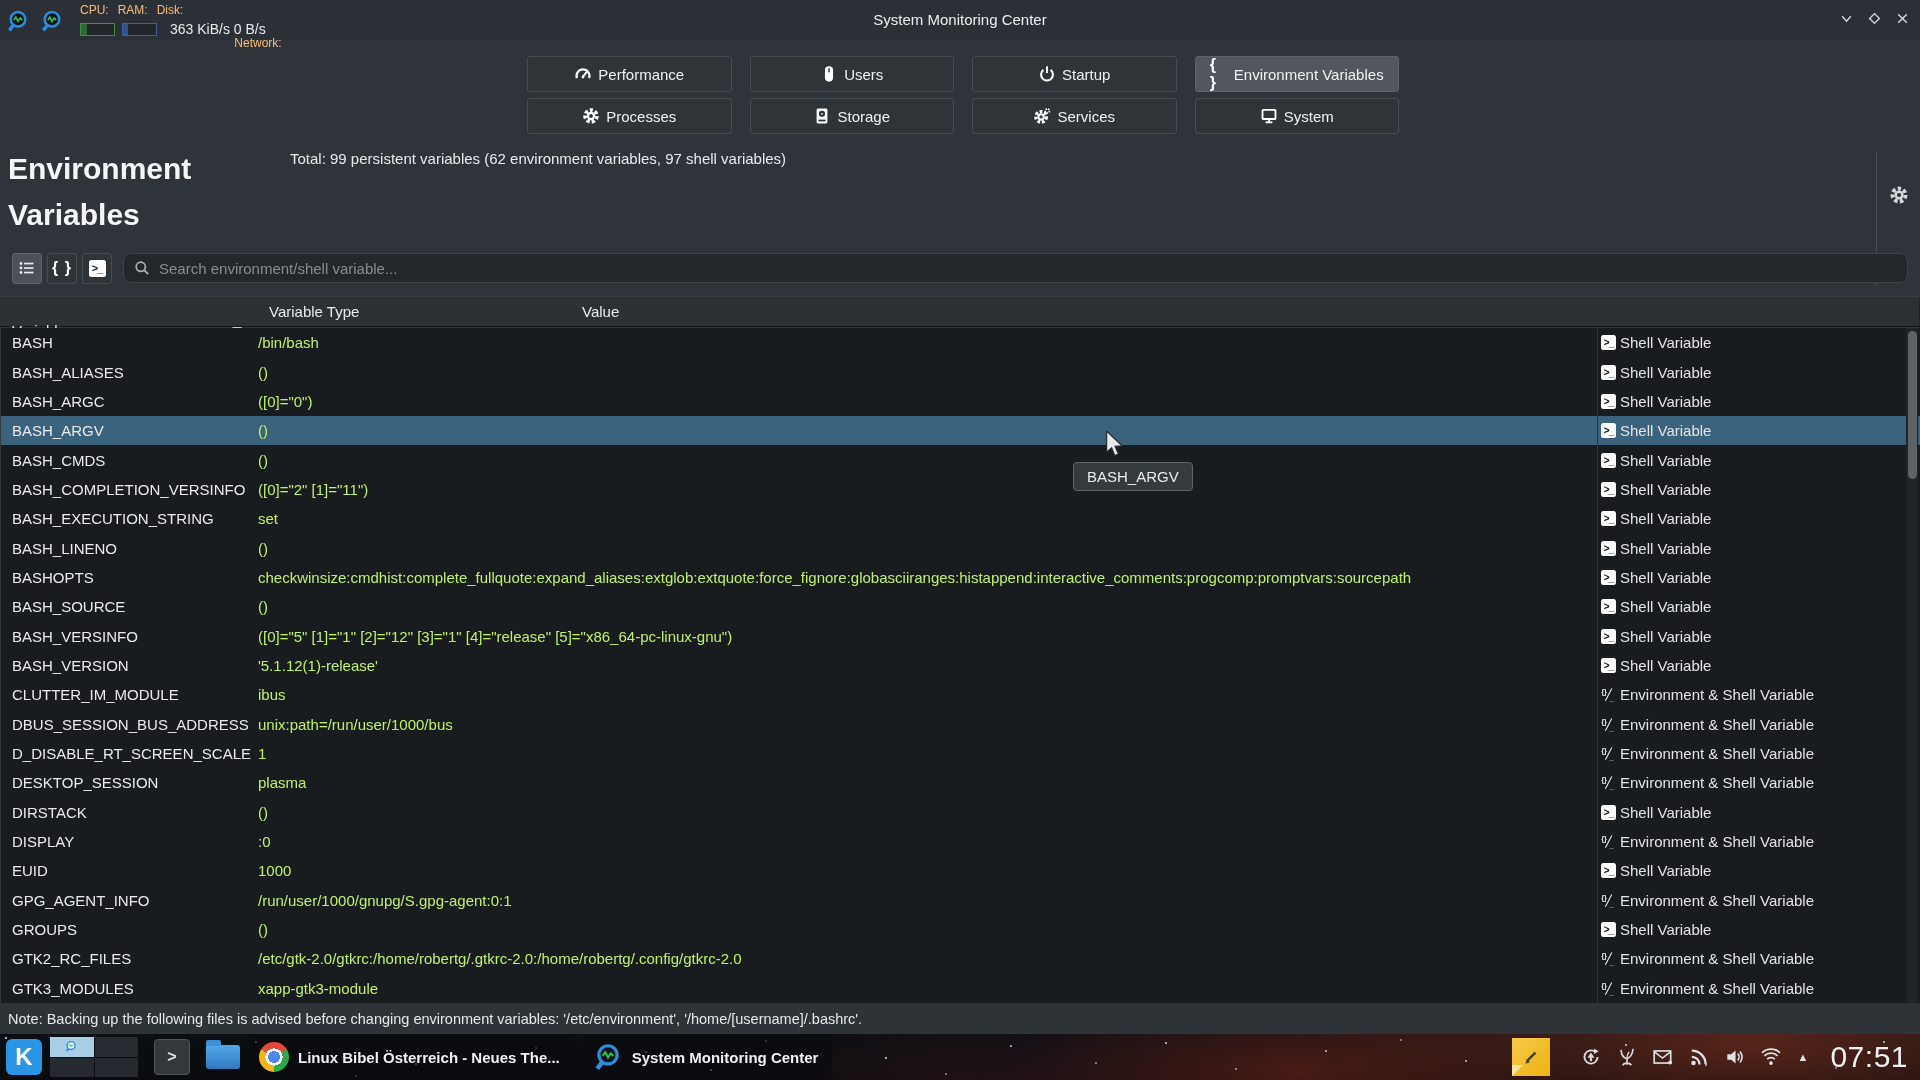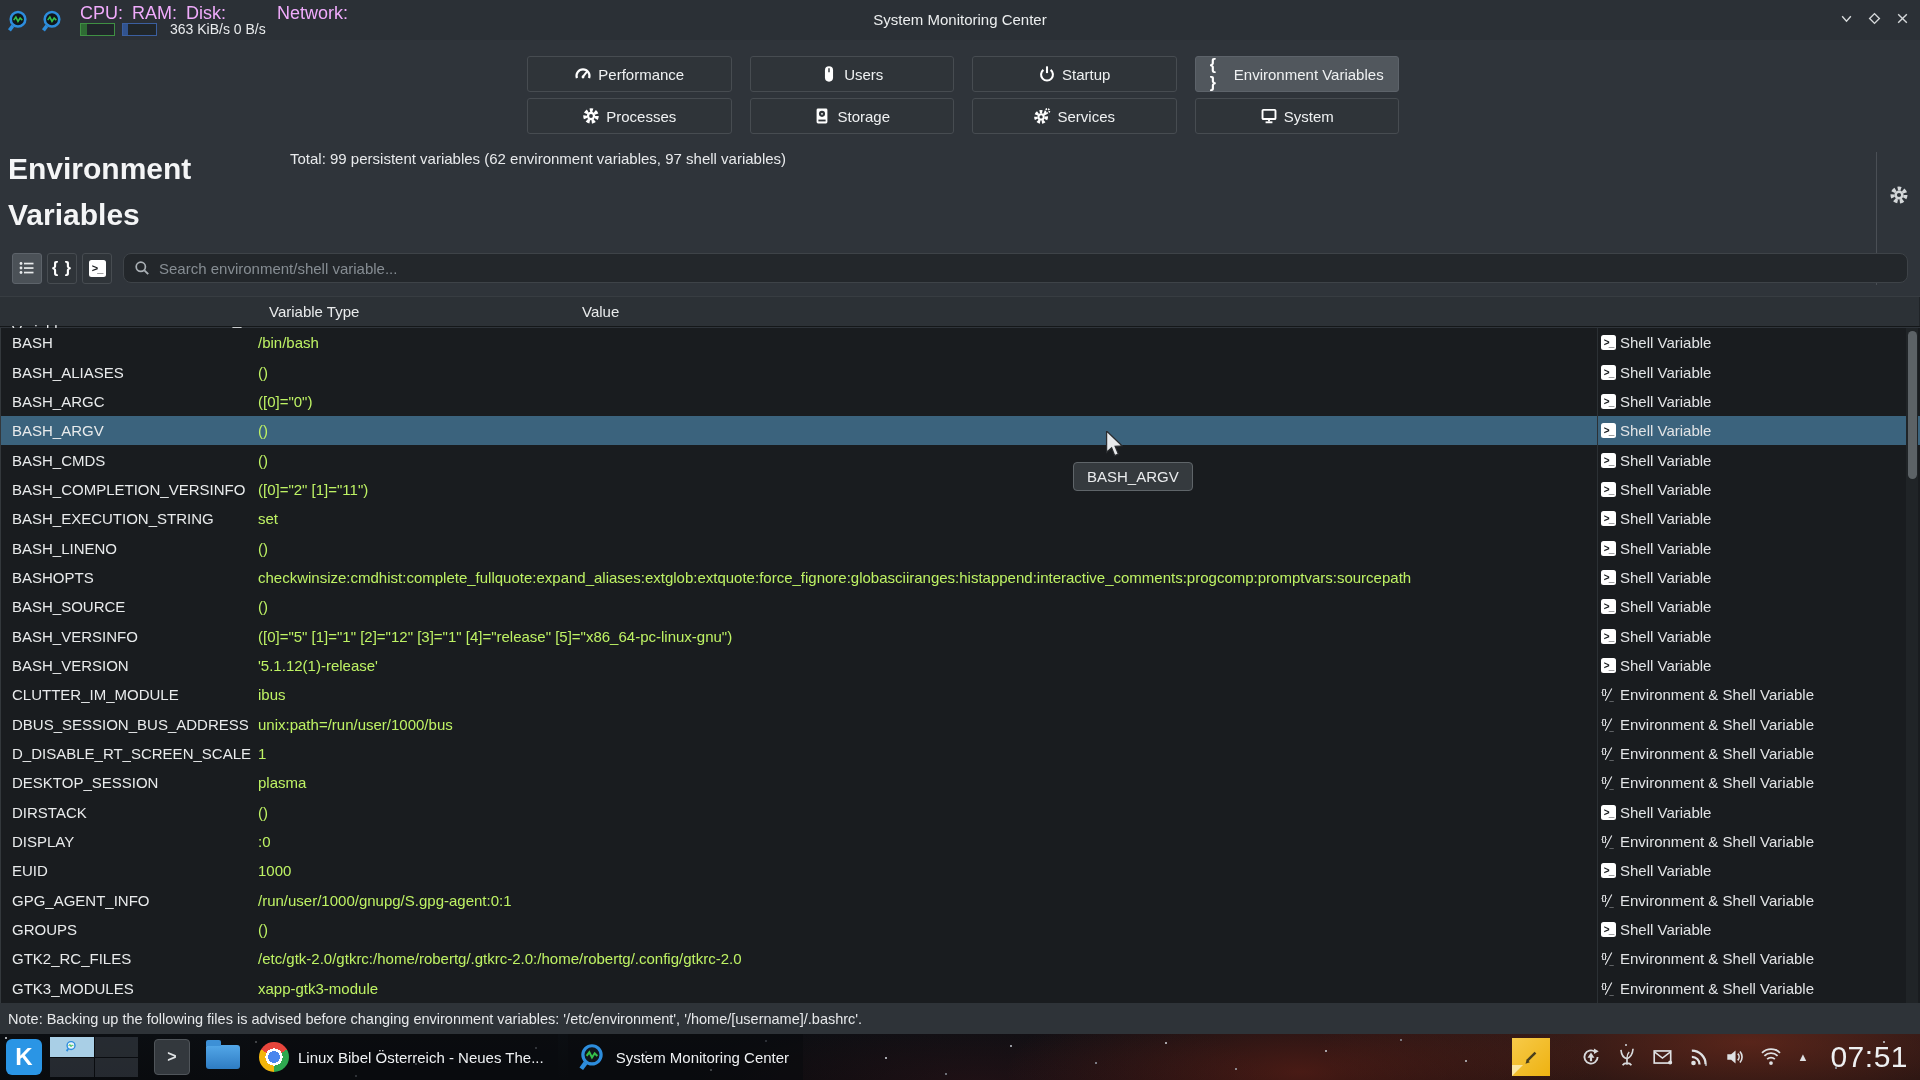--- a/index.html
+++ b/index.html
@@ -3,23 +3,23 @@
 <meta charset="utf-8">
 <style>
   * { margin:0; padding:0; box-sizing:border-box; }
   html,body { width:1920px; height:1080px; overflow:hidden; background:#2f343a;
               font-family:"Liberation Sans", sans-serif; }
   .screen { position:relative; width:1920px; height:1080px; background:#2f343a; }
 
   
   .titlebar { position:absolute; left:0; top:0; width:1920px; height:40px; background:#2b3036; }
   .app-icon { position:absolute; top:9px; width:24px; height:24px; }
-  .sys-labels { position:absolute; left:80px; top:3px; font-size:18px; color:#f0abfc; display:flex; }
+  .sys-labels { position:absolute; left:80px; top:3px; font-size:12px; color:#fdba74; display:flex; }
   .sys-labels .lb { margin-right:9px; }
-  .sys-labels .lb.net { margin-left:42px; }
+  .sys-labels .lb.net { margin-left:42px;margin-top:33px; }
   .sys-line2 { position:absolute; left:80px; top:21px; display:flex; align-items:center; }
   .mini-bar { width:35px; height:13px; background:#20262a; margin-right:7px; position:relative; }
   .mini-bar .fill { position:absolute; left:0; top:0; bottom:0; }
   .bar-cpu { border:1px solid #3f9043; } .bar-cpu .fill { background:#2e6b33; }
   .bar-ram { border:1px solid #3b5fa0; } .bar-ram .fill { background:#31538f; }
   .net-speed { font-size:14px; color:#e8eaec; margin-left:6px; white-space:nowrap; }
   .win-title { position:absolute; left:0; right:0; top:11px; text-align:center; font-size:15px; color:#eceeef; }
   .win-controls { position:absolute; right:10px; top:10px; display:flex; gap:12px; }
   .win-controls span { width:16px; height:16px; display:flex; align-items:center; justify-content:center; cursor:default; }
 
@@ -108,21 +108,21 @@
   .pager .cell { background:rgba(85,92,102,0.38); }
   .pager .cell.active { background:#a9cfe6; display:flex; align-items:center; justify-content:center; }
   .konsole { width:36px; height:36px; border-radius:4px; background:#33383d; border:1px solid #50555a;
              color:#dfe2e4; font-weight:bold; font-size:16px; display:flex; align-items:center;
              justify-content:center; margin-left:16px; z-index:2; }
   .folder { width:34px; height:24px; background:linear-gradient(#53a7e8,#2e7cc3); border-radius:2px 3px 3px 3px;
             position:relative; margin-left:16px; z-index:2; }
   .folder::before { content:""; position:absolute; left:0; top:-5px; width:15px; height:6px;
                     background:#3d90d6; border-radius:2px 2px 0 0; }
   .task { height:46px; display:flex; align-items:center; gap:9px; padding:0 14px 0 9px;
-          background:rgba(10,12,15,0.62); margin-left:10px; z-index:2; }
+          background:rgba(10,12,15,0.62); margin-left:10px; z-index:2;font-weight:bold; }
   .task .t-label { font-size:15px; color:#eff1f3; white-space:nowrap; }
   .chrome-ic { width:30px; height:30px; border-radius:50%; flex:none;
      background: radial-gradient(circle, #4a87ee 0 6px, #ffffff 6px 8.6px, transparent 8.6px),
                  conic-gradient(from -60deg, #e8453c 0 120deg, #2ea84f 120deg 240deg, #f3b60c 240deg 360deg); }
   .tray { margin-left:auto; display:flex; align-items:center; gap:14px; z-index:2; }
   .sticky-note { width:38px; height:38px; background:linear-gradient(135deg,#f7ca49,#eeb211); position:relative;
                  display:flex; align-items:center; justify-content:center; margin-right:16px; }
   .sticky-note::after { content:""; position:absolute; left:0; bottom:0; width:0; height:0;
                  border-left:11px solid #fbe7a1; border-top:11px solid transparent; transform:rotate(90deg); }
   .tray-ic { width:22px; height:22px; display:flex; align-items:center; justify-content:center; }

